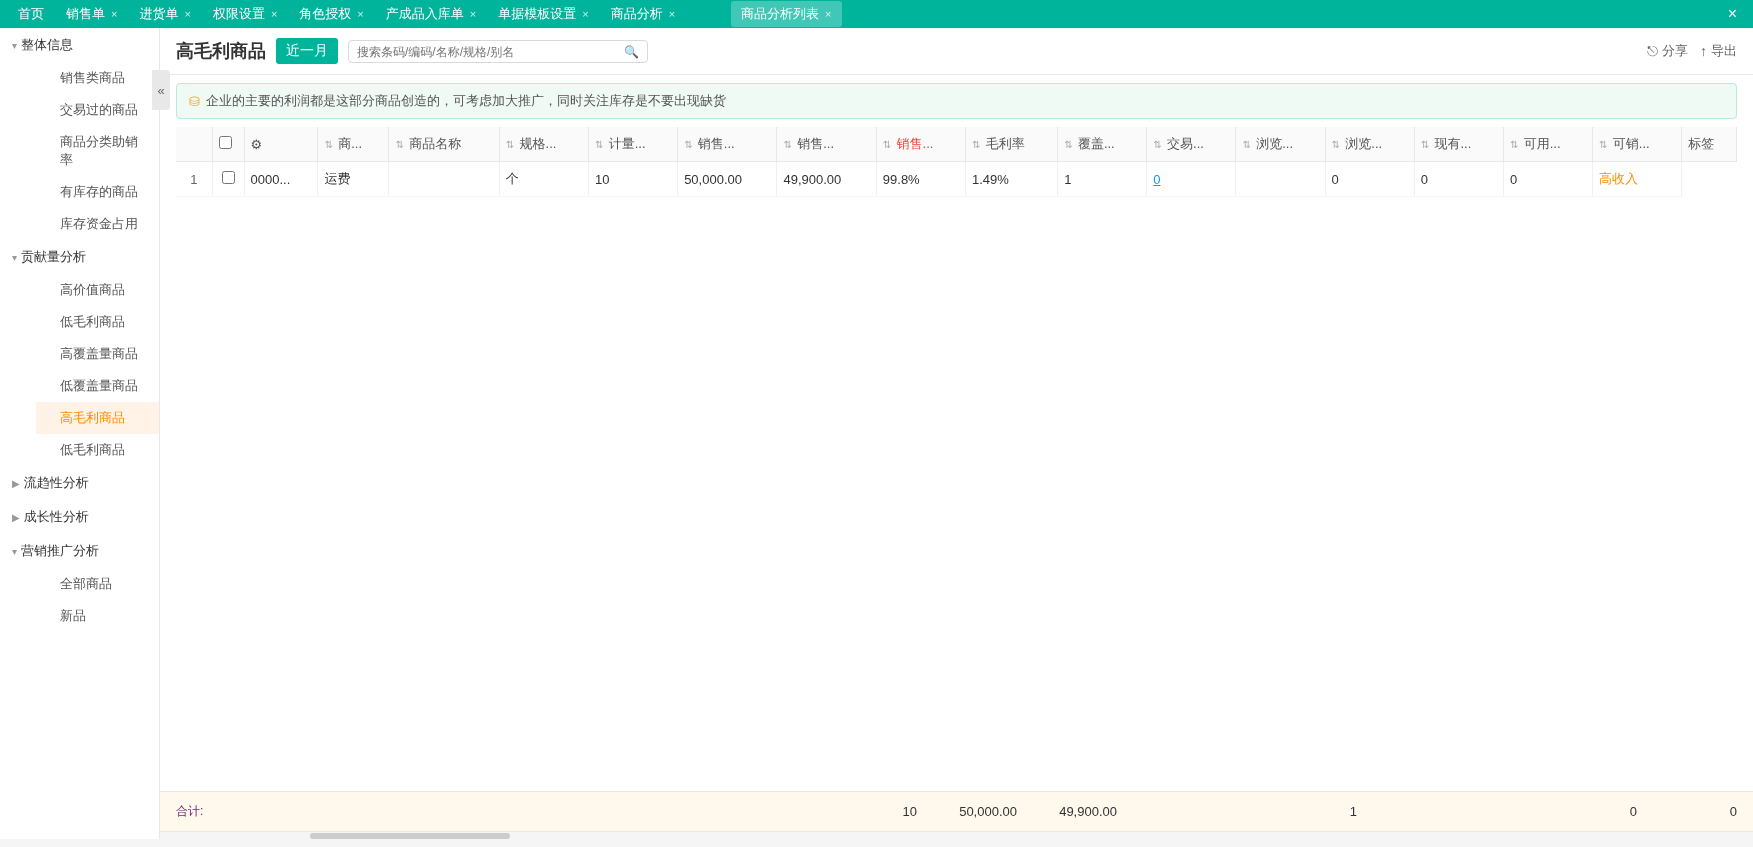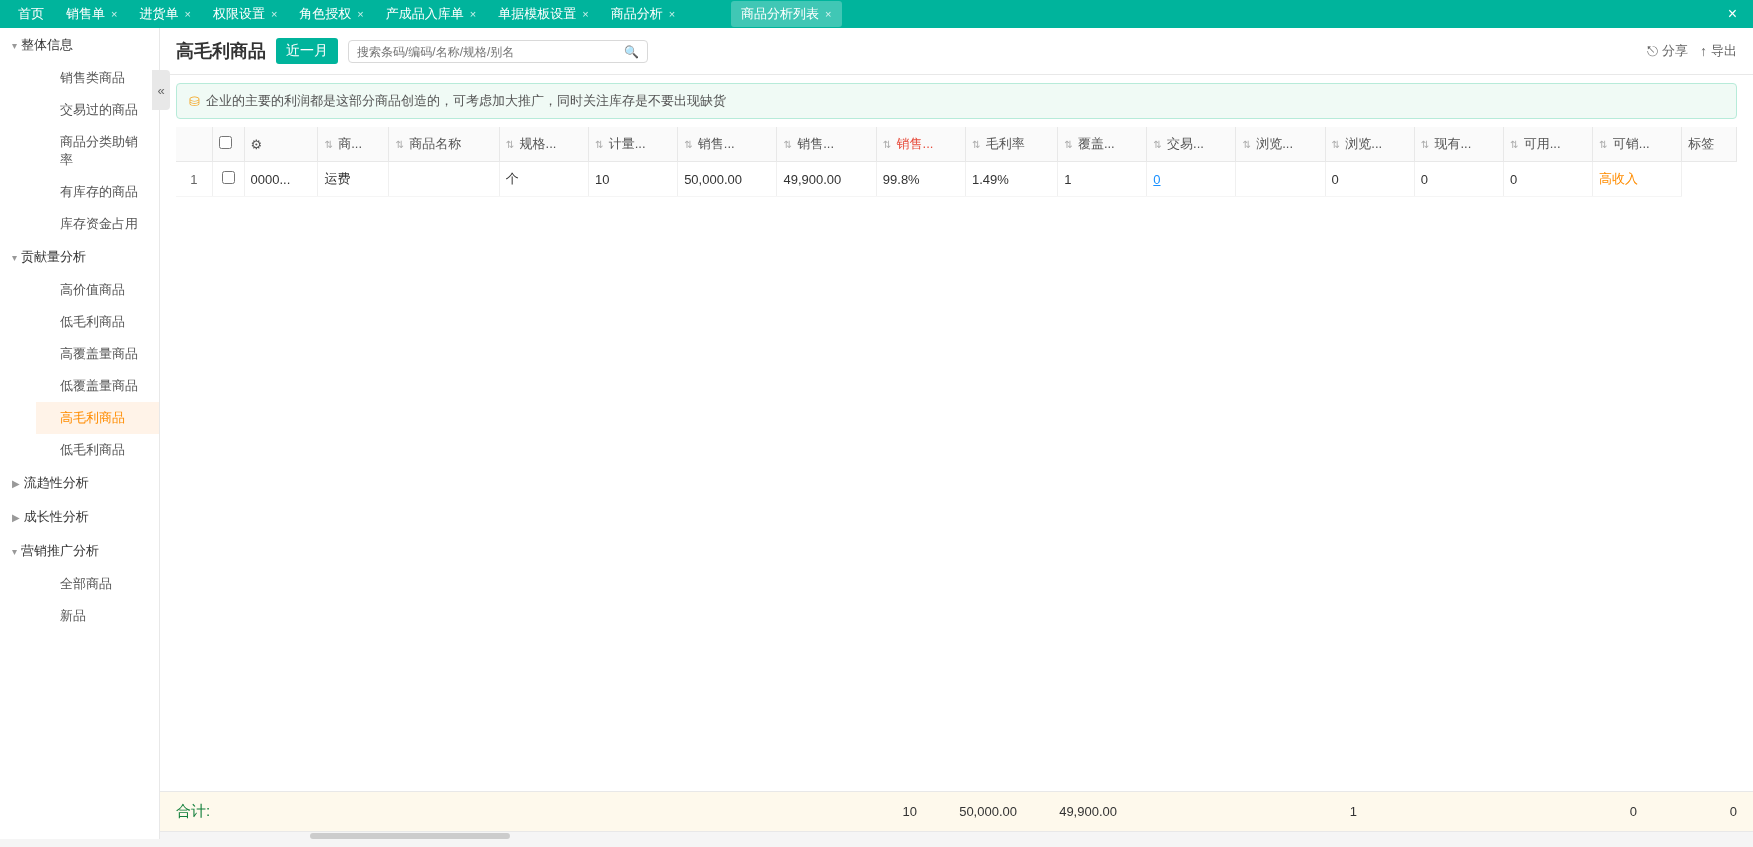--- a/index.html
+++ b/index.html
@@ -209,21 +209,21 @@
     
     .footer-bar {
       background: #fef9ec;
       border-top: 1px solid #e8e8e8;
       display: flex;
       align-items: center;
       padding: 8px 16px;
       gap: 20px;
       min-height: 40px;
     }
-    .footer-label { color: #15803d; font-size: 15px; }
+    .footer-label { color: #701a75; font-size: 12px; }
     .footer-val { font-size: 13px; color: #333; min-width: 80px; text-align: right; }
 
     
     .bottom-scrollbar {
       height: 8px;
       background: #f5f5f5;
       border-top: 1px solid #e8e8e8;
       position: relative;
     }
     .scrollbar-thumb {

